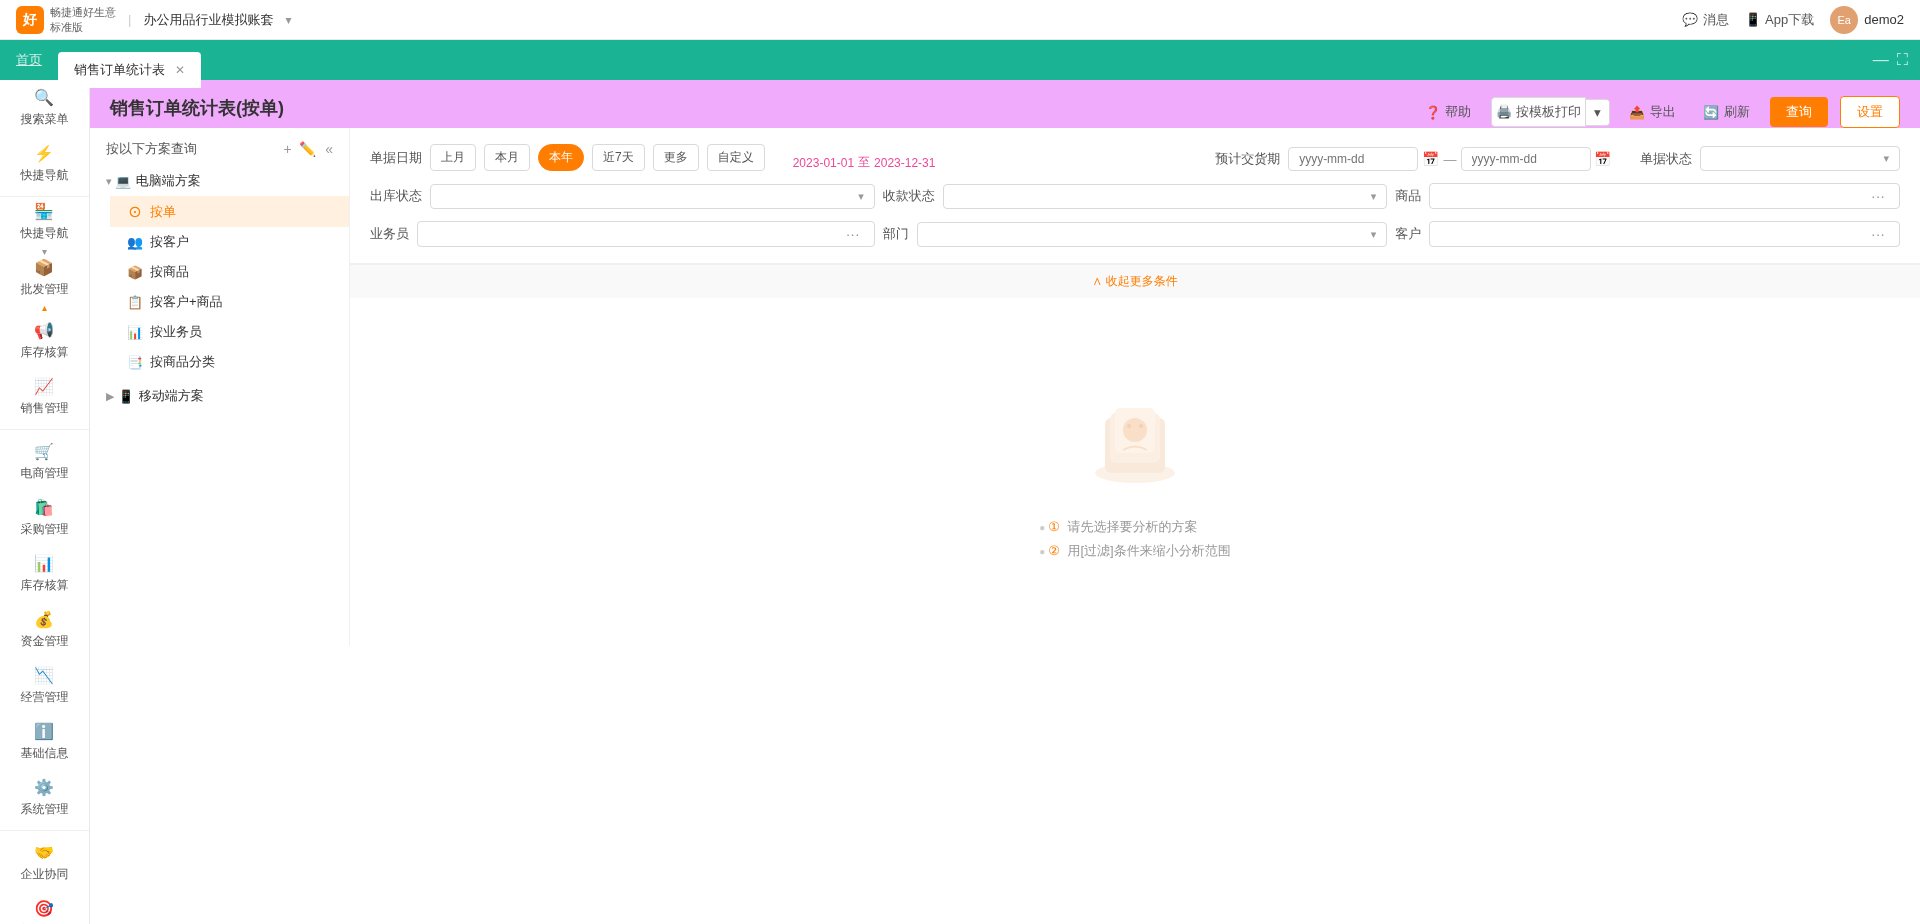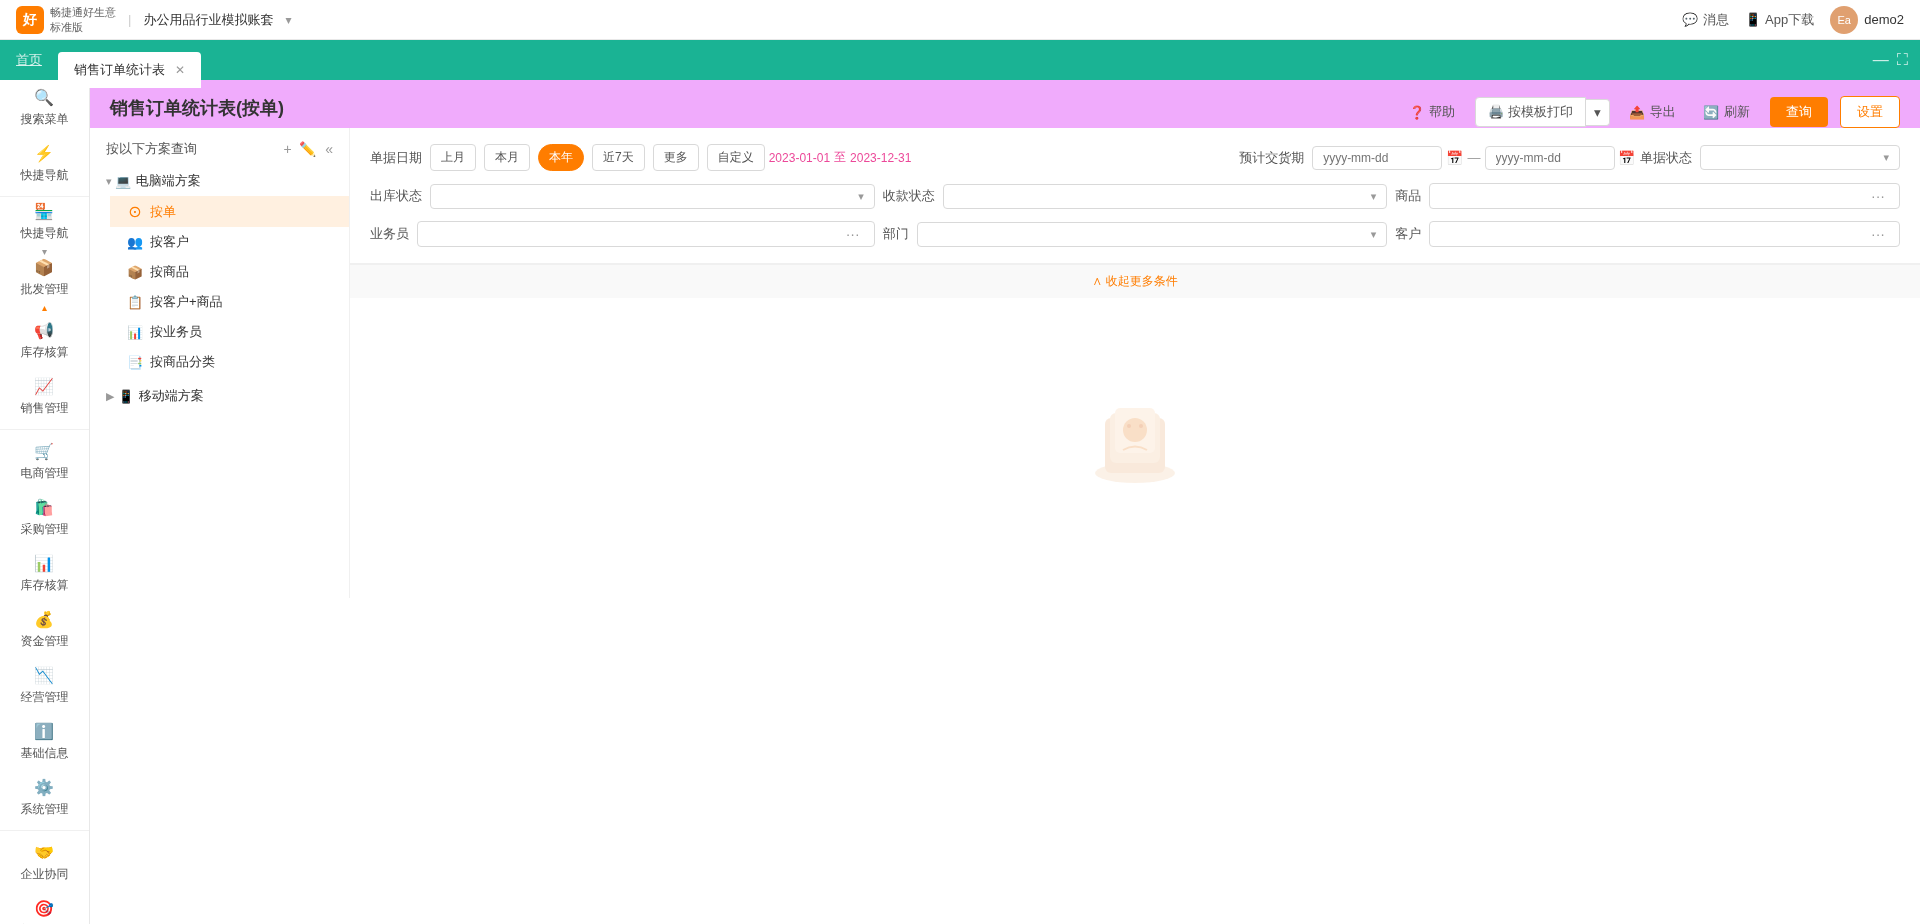--- a/index.html
+++ b/index.html
@@ -83,21 +83,21 @@
     }
     .page-title { font-size: 18px; font-weight: bold; color: #333; }
     .page-actions { display: flex; align-items: center; gap: 12px; }
     .page-action-btn {
       display: flex; align-items: center; gap: 4px;
       color: #555; font-size: 13px; cursor: pointer; padding: 4px 8px;
     }
     .page-action-btn.primary { background: #ff7d00; color: #fff; border: none; border-radius: 4px; padding: 6px 16px; cursor: pointer; }
     .page-action-btn.secondary { background: #fff; color: #ff7d00; border: 1px solid #ff7d00; border-radius: 4px; padding: 6px 16px; cursor: pointer; }
     .btn-split { display: flex; align-items: center; }
-    .btn-split-main { background: #fff; color: #555; border: 1px solid #d9d9d9; border-radius: 4px 0 0 4px; padding: 5px 12px; cursor: pointer; font-size: 13px; }
+    .btn-split-main { background: #fff; color: #555; border: 1px solid #d9d9d9; border-radius: 4px 0 0 4px; padding: 5px 4px; cursor: pointer; font-size: 13px; }
     .btn-split-arrow { background: #fff; color: #555; border: 1px solid #d9d9d9; border-left: none; border-radius: 0 4px 4px 0; padding: 5px 8px; cursor: pointer; }
 
     
     .filter-panel {
       background: #fff;
       padding: 16px 20px;
       border-bottom: 1px solid #f0f0f0;
     }
     .date-btn { padding: 4px 10px; border: 1px solid #d9d9d9; border-radius: 4px; background: #fff; color: #555; font-size: 12px; cursor: pointer; }
     .date-btn.active { background: #ff7d00; color: #fff; border-color: #ff7d00; border-radius: 50px; }
@@ -359,21 +359,21 @@
           <span style="color:#999;font-size:11px;">▶</span>
           <span style="color:#999;font-size:13px;">📱</span>
           <span>移动端方案</span>
         </div>
       </div>
 
       <div class="right-content">
 
         <div class="filter-panel">
 
-          <div style="display:flex;align-items:center;gap:4px;flex-wrap:wrap;margin-bottom:12px;">
+          <div style="display:flex;align-items:flex-end;gap:28px;flex-wrap:wrap;margin-bottom:12px;">
 
             <div style="display:flex;align-items:center;gap:8px;flex-shrink:0;">
               <span class="filter-unit-label">单据日期</span>
               <button class="date-btn">上月</button>
               <button class="date-btn">本月</button>
               <button class="date-btn active">本年</button>
               <button class="date-btn">近7天</button>
               <button class="date-btn">更多</button>
               <button class="date-btn">自定义</button>
             </div>
@@ -473,18 +473,28 @@
               <ellipse cx="60" cy="95" rx="40" ry="10" fill="#f0c8a0" opacity="0.5"></ellipse>
               <rect x="30" y="40" width="60" height="55" rx="6" fill="#f5d5b8"></rect>
               <rect x="35" y="35" width="50" height="50" rx="6" fill="#f8e0c8"></rect>
               <rect x="40" y="30" width="40" height="45" rx="5" fill="#fce8d5"></rect>
               <circle cx="60" cy="52" r="12" fill="#f5c090"></circle>
               <path d="M48 72 Q60 65 72 72" stroke="#f5c090" stroke-width="2" fill="none"></path>
               <circle cx="54" cy="48" r="2" fill="#e8a070"></circle>
               <circle cx="66" cy="48" r="2" fill="#e8a070"></circle>
             </svg>
           </div>
+          <ul class="empty-tips">
+            <li>
+              <span style="color:#ff7d00;margin-right:4px;">①</span>
+              <span>请先选择要分析的方案</span>
+            </li>
+            <li>
+              <span style="color:#ff7d00;margin-right:4px;">②</span>
+              <span>用[过滤]条件来缩小分析范围</span>
+            </li>
+          </ul>
         </div>
 
       </div>
     </div>
   </div>
 </div>
 
 </body></html>

